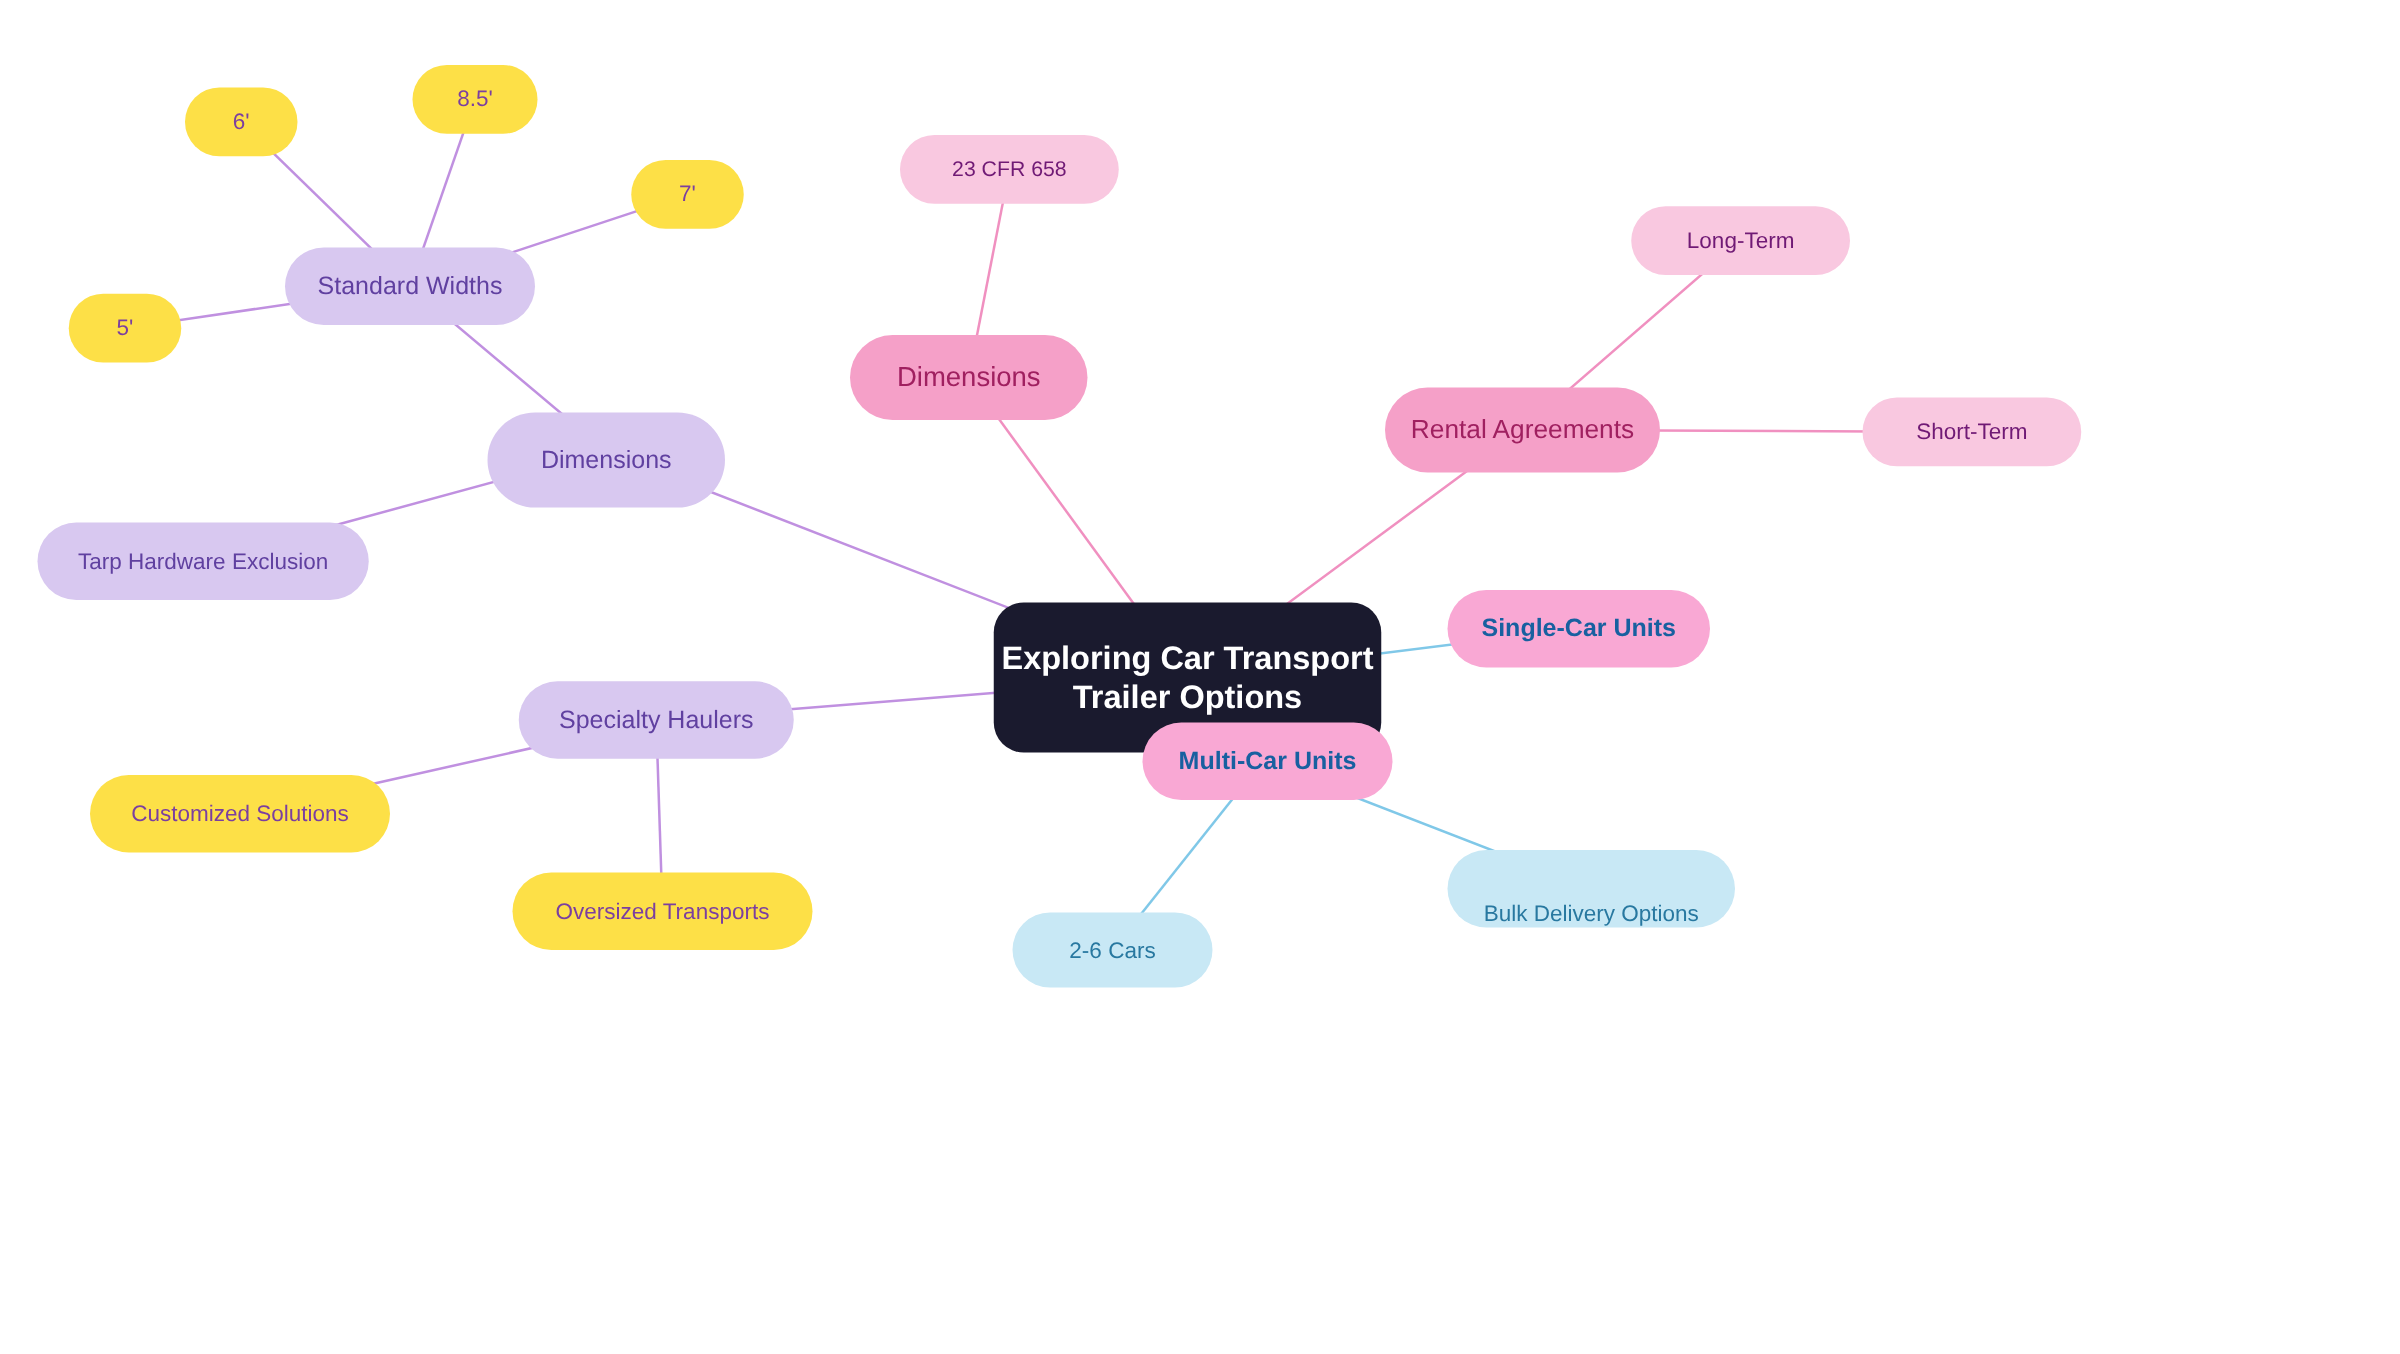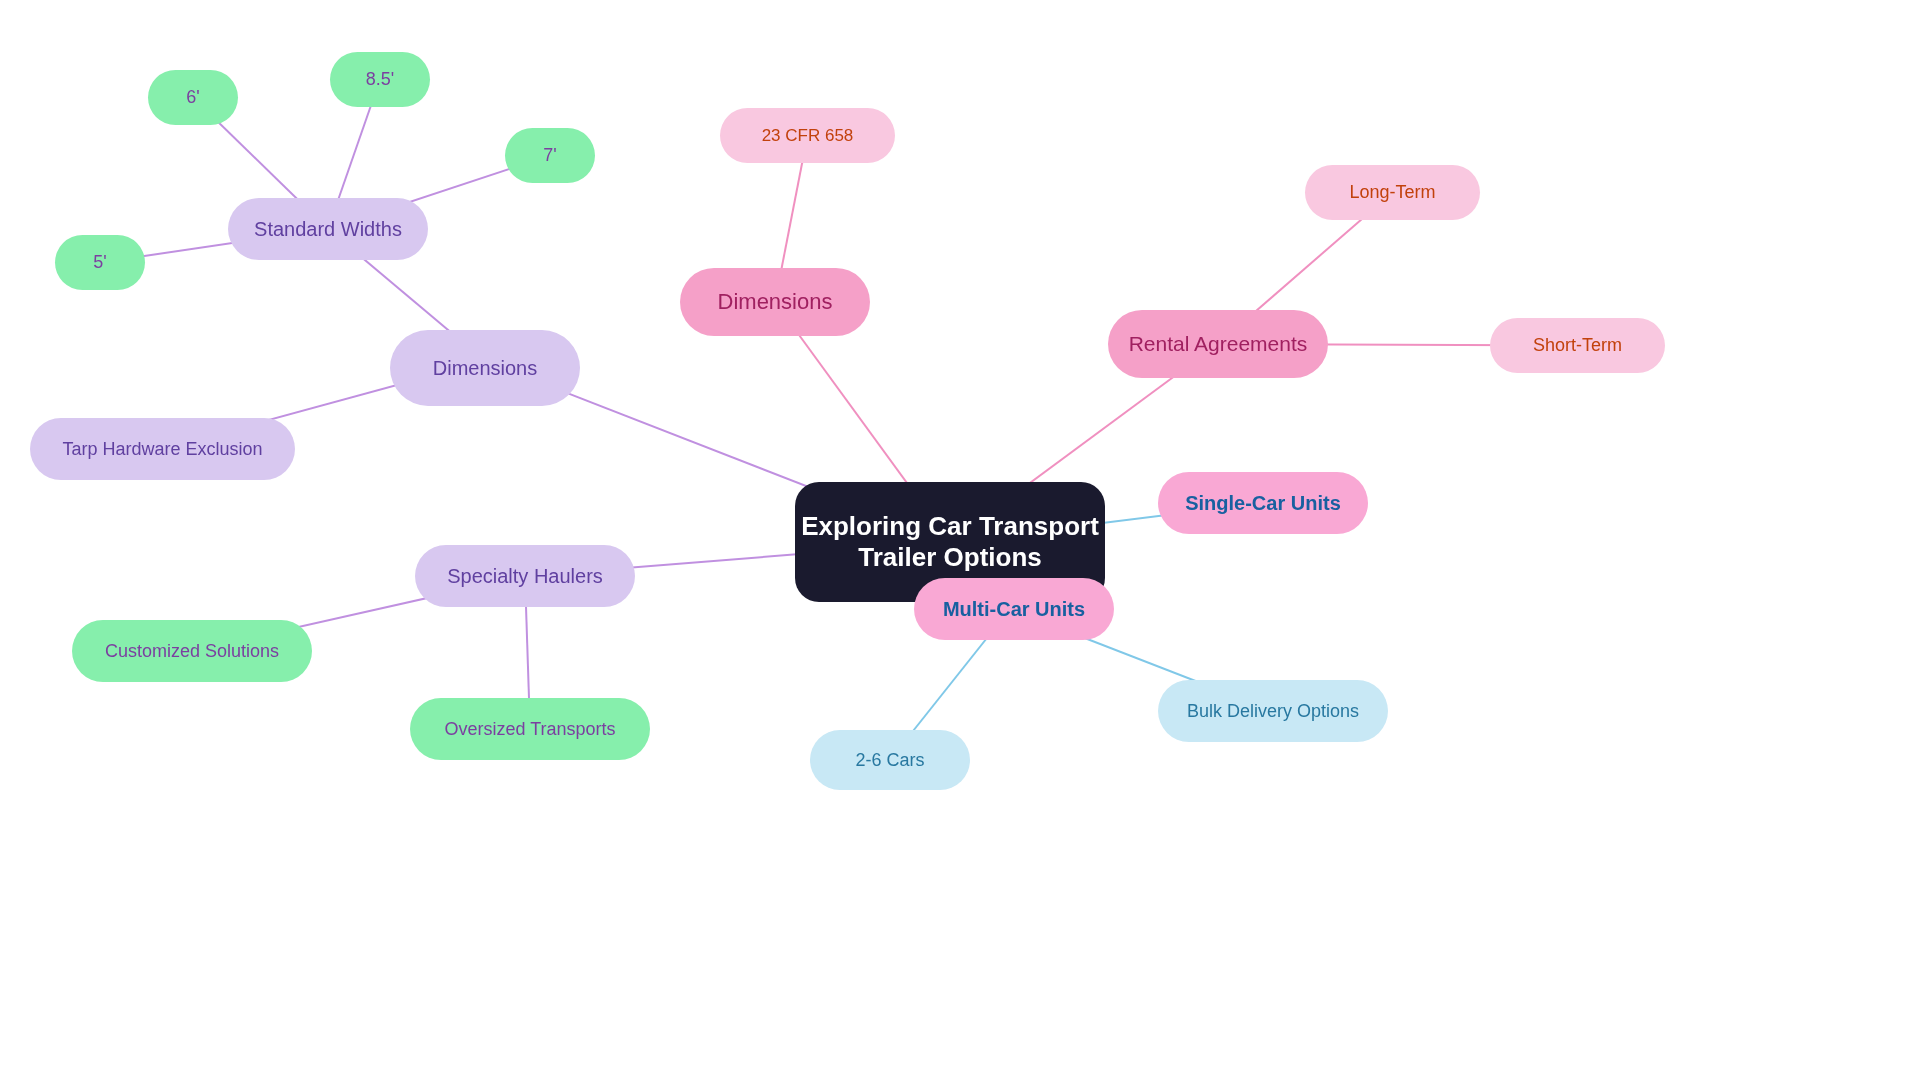--- a/index.html
+++ b/index.html
@@ -31,27 +31,27 @@
     .node-center {
       background: #1a1a2e;
       color: #ffffff;
       font-size: 26px;
       font-weight: 600;
       width: 310px;
       height: 120px;
       border-radius: 24px;
     }
     .node-purple {
-      background: #86efac;
+      background: #fde047;
       color: #7b3fa0;
       border: none;
     }
     .node-pink {
       background: #f9c8e0;
-      color: #c2410c;
+      color: #701a75;
       border: none;
       justify-content: center;
     }
     .node-blue {
       background: #c8e8f5;
       color: #2878a0;
       border: none;
     }
     .node-purple-mid {
       background: #d8c8f0;
@@ -146,15 +146,15 @@
 
 <div class="node node-blue-mid" style="left:1158px; top:472px; width:210px; height:62px; font-size:20px;">
   <span>Single-Car Units</span>
 </div>
 <div class="node node-blue-mid" style="left:914px; top:578px; width:200px; height:62px; font-size:20px;justify-content:center;">
   <span>Multi-Car Units</span>
 </div>
 <div class="node node-blue" style="left:810px; top:730px; width:160px; height:60px; font-size:18px;">
   <span>2-6 Cars</span>
 </div>
-<div class="node node-blue" style="left:1158px; top:680px; width:230px; height:62px; font-size:18px;">
+<div class="node node-blue" style="left:1158px; top:680px; width:230px; height:62px; font-size:18px;align-items:flex-end;">
   <span>Bulk Delivery Options</span>
 </div>
 
 </body></html>

